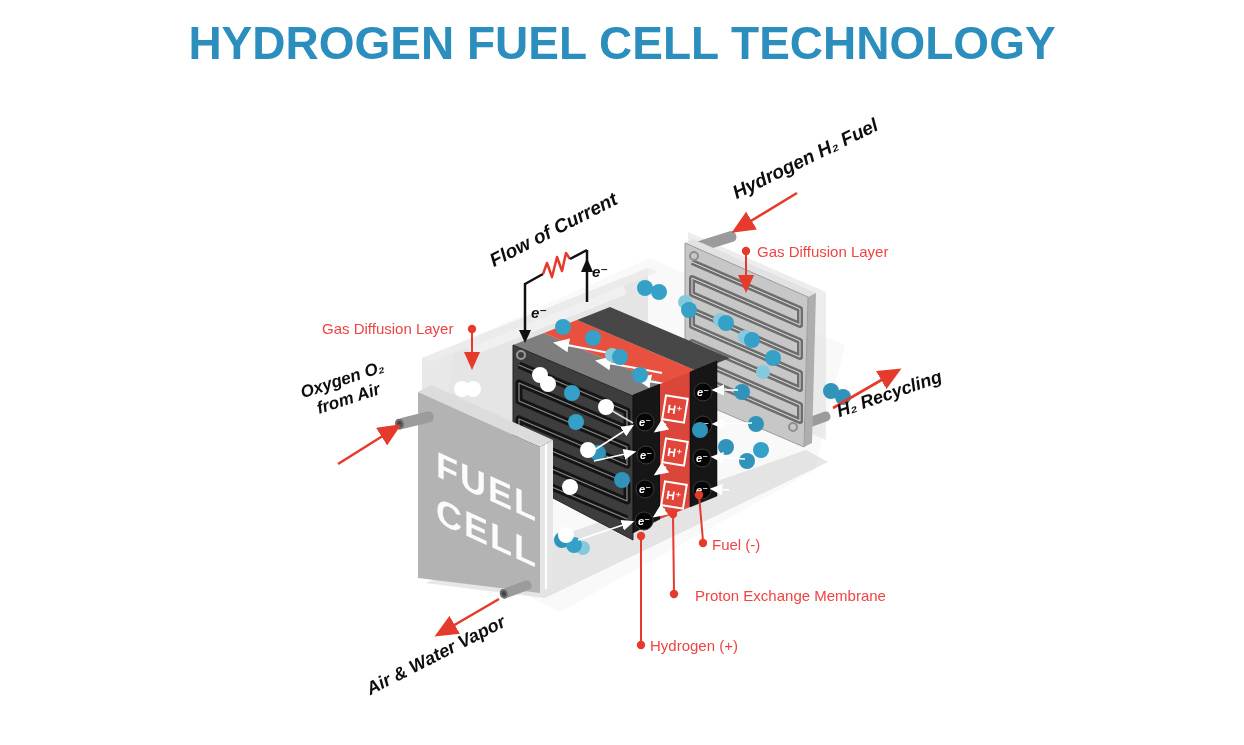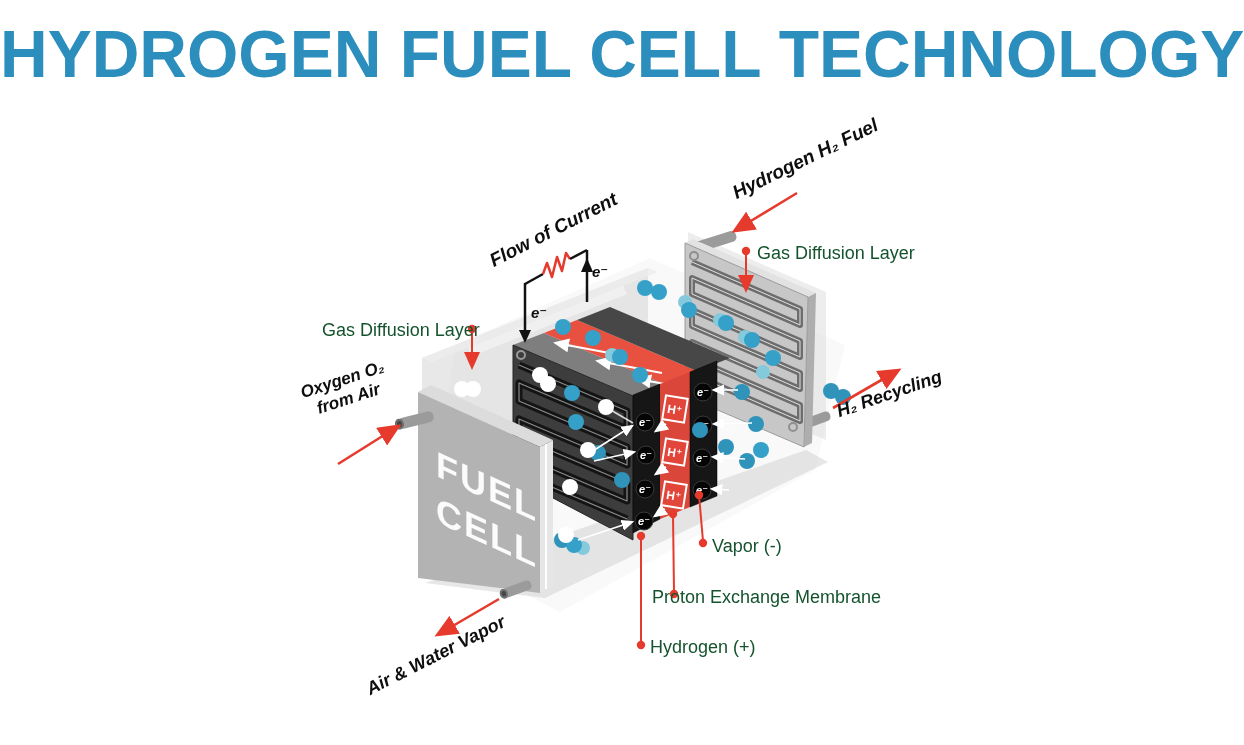--- a/index.html
+++ b/index.html
@@ -1,32 +1,32 @@
 <!DOCTYPE html>
 <html><head>
 <meta charset="utf-8">
 <style>
   html,body{margin:0;padding:0;background:#fff;}
   .page{position:relative;width:1244px;height:745px;background:#ffffff;overflow:hidden;
         font-family:"Liberation Sans","DejaVu Sans",sans-serif;}
   .page-title{position:absolute;top:16px;left:0;width:100%;text-align:center;
-        font-size:66px;font-weight:bold;letter-spacing:0px;color:#2b8ebd;white-space:nowrap;}
+        font-size:46px;font-weight:bold;letter-spacing:0px;color:#2b8ebd;white-space:nowrap;}
   svg.diagram{position:absolute;left:0;top:0;}
-  .part-label{position:absolute;font-size:18px;color:#14532d;white-space:nowrap;}
+  .part-label{position:absolute;font-size:15px;color:#ef4444;white-space:nowrap;}
   .flow-label{position:absolute;font-weight:bold;font-style:italic;color:#0e0e0e;
         white-space:nowrap;transform-origin:0 0;}
   #lbl-flow{left:486px;top:252px;font-size:19px;transform:rotate(-27deg);}
   #lbl-h2fuel{left:729px;top:184px;font-size:19px;transform:rotate(-26deg);}
   #lbl-oxygen{left:298px;top:384px;font-size:17px;transform:rotate(-18deg);text-align:center;line-height:1.15;}
   #lbl-recycle{left:834px;top:402px;font-size:18px;transform:rotate(-19deg);}
   #lbl-vapor{left:363px;top:681px;font-size:18px;transform:rotate(-27deg);}
   #lbl-gdl-left{left:322px;top:320px;}
   #lbl-gdl-right{left:757px;top:243px;}
   #lbl-anode{left:712px;top:536px;}
-  #lbl-pem{left:652px;top:587px;}
+  #lbl-pem{left:695px;top:587px;}
   #lbl-cathode{left:650px;top:637px;}
 </style>
 </head>
 <body>
 
 <div class="page">
 
   <div class="page-title">HYDROGEN FUEL CELL TECHNOLOGY</div>
 
   <svg class="diagram" width="1244" height="745" viewBox="0 0 1244 745">
@@ -296,18 +296,18 @@
 
   <div class="flow-label" id="lbl-oxygen">
     <div>Oxygen O₂</div>
     <div>from Air</div>
   </div>
 
   <div class="flow-label" id="lbl-recycle">H₂ Recycling</div>
 
   <div class="flow-label" id="lbl-vapor">Air &amp; Water Vapor</div>
 
-  <div class="part-label" id="lbl-anode">Vapor (-)</div>
+  <div class="part-label" id="lbl-anode">Fuel (-)</div>
 
   <div class="part-label" id="lbl-pem">Proton Exchange Membrane</div>
 
   <div class="part-label" id="lbl-cathode">Hydrogen (+)</div>
 </div>
 
 </body></html>

